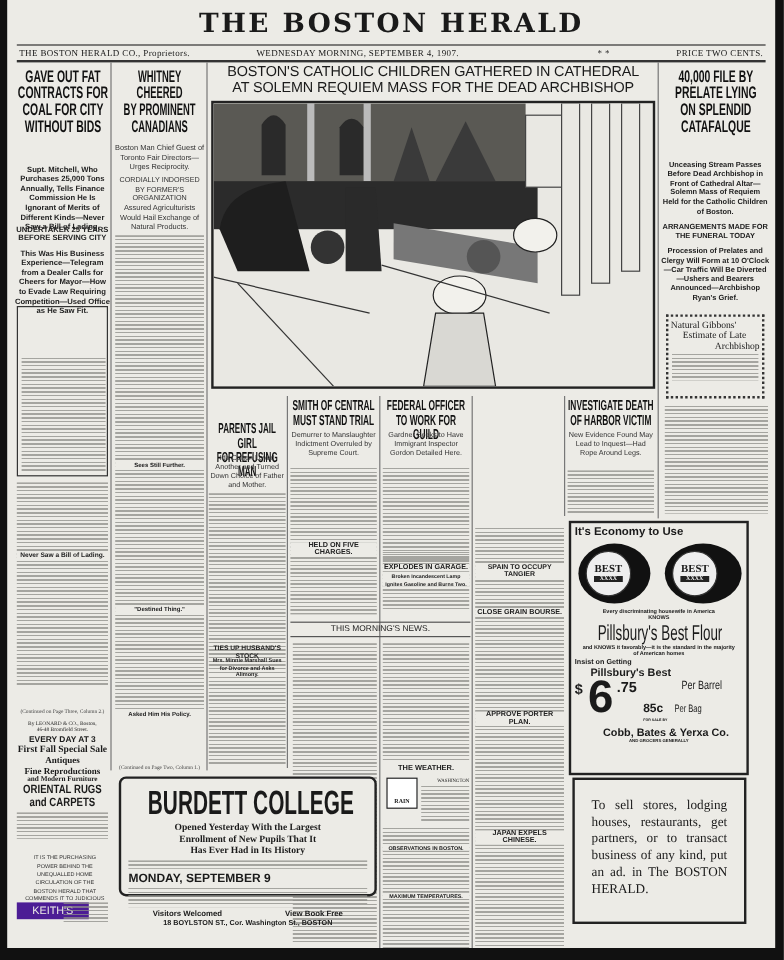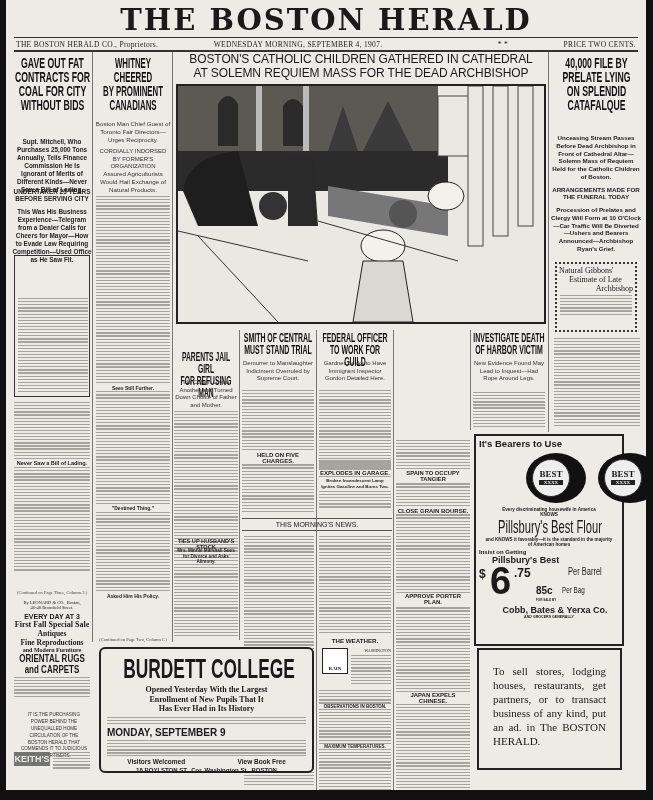--- a/index.html
+++ b/index.html
@@ -5,21 +5,21 @@
   * { box-sizing: border-box; margin: 0; padding: 0; }
   html, body { width: 653px; height: 800px; overflow: hidden; background: #111; }
   body { position: relative; font-family: "Liberation Serif", serif; color: #1a1a1a; }
   .page {
     position: absolute; left: 6px; top: 0; width: 640px; height: 790px;
     background: #ecebe6; overflow: hidden;
   }
   .abs { position: absolute; }
   .masthead {
     left: 0; top: 4px; width: 640px; text-align: center;
-    font-family: "DejaVu Serif", serif; font-weight: bold; font-size: 29px; letter-spacing: 2px; line-height: 32px;
+    font-family: "DejaVu Serif", serif; font-weight: bold; font-size: 22px; letter-spacing: 2px; line-height: 32px;
   }
   .rule { background: #333; height: 1px; }
   .dateline { top: 40px; left: 10px; width: 620px; font-size: 7.5px; display: flex; justify-content: space-between; letter-spacing: 0.3px; }
   .vline { position: absolute; width: 1px; background: #777; }
   .hl-cond {
     font-family: "Liberation Sans Narrow", "Liberation Sans", sans-serif; font-weight: bold; text-align: center;
     transform-origin: top center; line-height: 1.0; color: #111;
   }
   .deck { font-family: "Liberation Sans", sans-serif; font-size: 7px; line-height: 1.25; text-align: center; color: #333; }
   .deck-b { font-family: "Liberation Sans", sans-serif; font-size: 7px; line-height: 1.25; font-weight: bold; text-align: center; color: #222; }
@@ -82,21 +82,21 @@
     <div style="font-family:'Liberation Sans',sans-serif; font-weight:bold; font-size:7px; margin-top:3px;">EVERY DAY AT 3</div>
     <div style="font-weight:bold; font-size:8px;">First Fall Special Sale</div>
     <div style="font-weight:bold; font-size:7.5px;">Antiques</div>
     <div style="font-weight:bold; font-size:7.5px;">Fine Reproductions</div>
     <div style="font-weight:bold; font-size:6px;">and Modern Furniture</div>
     <div style="font-family:'Liberation Sans',sans-serif; font-weight:bold; font-size:10px; transform:scaleX(0.8); width:100px; margin-left:-10px;">ORIENTAL RUGS</div>
     <div style="font-family:'Liberation Sans',sans-serif; font-weight:bold; font-size:10px; transform:scaleX(0.8); width:100px; margin-left:-10px;">and CARPETS</div>
     <div class="greytext" style="height:22px; margin:2px 2px 0;"></div>
   </div>
   <div class="abs center" style="left:14px; top:712px; width:68px; font-family:'Liberation Sans',sans-serif; font-size:4.6px; line-height:1.5; color:#333;">IT IS THE PURCHASING POWER BEHIND THE UNEQUALLED HOME CIRCULATION OF THE BOSTON HERALD THAT COMMENDS IT TO JUDICIOUS ADVERTISERS.</div>
-  <div class="abs" style="left:8px; top:752px; width:36px; height:14px; background:#737373; color:#ecebe6; font-family:'Liberation Sans',sans-serif; font-weight:bold; font-size:9px; text-align:center; line-height:14px;">KEITH'S</div>
+  <div class="abs" style="left:8px; top:752px; width:60px; height:14px; background:#4c1d95; color:#ecebe6; font-family:'Liberation Sans',sans-serif; font-weight:normal; font-size:9px; text-align:center; line-height:14px;">KEITH'S</div>
   <div class="abs greytext" style="left:47px; top:752px; width:37px; height:18px;"></div>
 
   <div class="abs" style="left:89px; top:56px; width:76px;">
     <div class="hl-cond" style="font-size:14px; transform:scaleX(0.56); width:136px; margin-left:-30px;">
       <div>WHITNEY CHEERED</div>
       <div>BY PROMINENT</div>
       <div>CANADIANS</div>
     </div>
     <div class="deck" style="position:absolute; top:64px; width:76px; font-size:6.2px;">Boston Man Chief Guest of Toronto Fair Directors—Urges Reciprocity.</div>
     <div class="deck" style="position:absolute; top:92px; width:76px; font-size:6px;">CORDIALLY INDORSED BY FORMER'S ORGANIZATION</div>
@@ -217,40 +217,40 @@
   <div class="abs greytext" style="left:313px; top:536px; width:72px; height:98px;"></div>
 
   <div class="abs sub" style="left:313px; top:637px; width:72px; font-size:6.2px;">THE WEATHER.</div>
   <div class="abs weather-icon center" style="left:316px; top:648px; width:26px; height:26px; font-size:5px; padding-top:17px; font-weight:bold;">RAIN</div>
   <div class="abs" style="left:345px; top:648px; width:40px; font-size:4px; text-align:right;">WASHINGTON</div>
   <div class="abs greytext" style="left:345px; top:655px; width:40px; height:30px;"></div>
   <div class="abs greytext" style="left:313px; top:690px; width:72px; height:100px;"></div>
   <div class="abs sub" style="left:313px; top:704px; width:72px; font-size:4.5px; background:#ecebe6;">OBSERVATIONS IN BOSTON.</div>
   <div class="abs sub" style="left:313px; top:744px; width:72px; font-size:4.5px; background:#ecebe6;">MAXIMUM TEMPERATURES.</div>
 
-  <div class="abs box" style="left:93px; top:647px; width:215px; height:126px; border-radius:6px;">
+  <div class="abs box" style="left:93px; top:647px; width:215px; height:100px; border-radius:6px;">
     <div class="center" style="font-family:'Liberation Sans',sans-serif; font-weight:bold; font-size:28px; transform:scaleX(0.62); width:340px; margin-left:-62px; line-height:32px; margin-top:4px;">BURDETT COLLEGE</div>
     <div class="center" style="font-weight:bold; font-size:8px; line-height:1.2;">
       <div>Opened Yesterday With the Largest</div>
       <div>Enrollment of New Pupils That It</div>
       <div>Has Ever Had in Its History</div>
     </div>
     <div class="greytext" style="height:7px; margin:3px 6px;"></div>
     <div style="font-family:'Liberation Sans',sans-serif; font-weight:bold; font-size:10px; padding-left:6px;">MONDAY, SEPTEMBER 9</div>
     <div class="greytext" style="height:16px; margin:2px 6px;"></div>
     <div style="display:flex; justify-content:space-around; font-family:'Liberation Sans',sans-serif; font-weight:bold; font-size:6.5px;">
       <span>Visitors Welcomed</span>
       <span>View Book Free</span>
     </div>
     <div class="center" style="font-family:'Liberation Sans',sans-serif; font-weight:bold; font-size:6px; margin-top:2px;">18 BOYLSTON ST., Cor. Washington St., BOSTON</div>
   </div>
 
   <div class="abs box" style="left:468px; top:434px; width:150px; height:212px;">
-    <div style="font-family:'Liberation Sans',sans-serif; font-weight:bold; font-size:9.5px; padding:2px 3px;">It's Bearers to Use</div>
-    <div style="position:relative; height:56px;margin-left:44px;">
+    <div style="font-family:'Liberation Sans',sans-serif; font-weight:bold; font-size:9.5px; padding:2px 3px;">It's Economy to Use</div>
+    <div style="position:relative; height:56px;">
       <div class="abs" style="left:6px; top:2px; width:60px; height:50px; border-radius:50%; background:#111;">
         <div class="abs center" style="left:6px; top:6px; width:38px; height:38px; border-radius:50%; background:#eee; border:1px solid #333; font-size:9px; font-weight:bold; padding-top:10px; line-height:1;">
           <div>BEST</div>
           <div style="font-size:5px; background:#222; color:#eee; margin:1px 6px;">XXXX</div>
         </div>
       </div>
       <div class="abs" style="left:78px; top:2px; width:64px; height:50px; border-radius:50%; background:#111;">
         <div class="abs center" style="left:6px; top:6px; width:38px; height:38px; border-radius:50%; background:#eee; border:1px solid #333; font-size:9px; font-weight:bold; padding-top:10px; line-height:1;">
           <div>BEST</div>
           <div style="font-size:5px; background:#222; color:#eee; margin:1px 6px;">XXXX</div>

